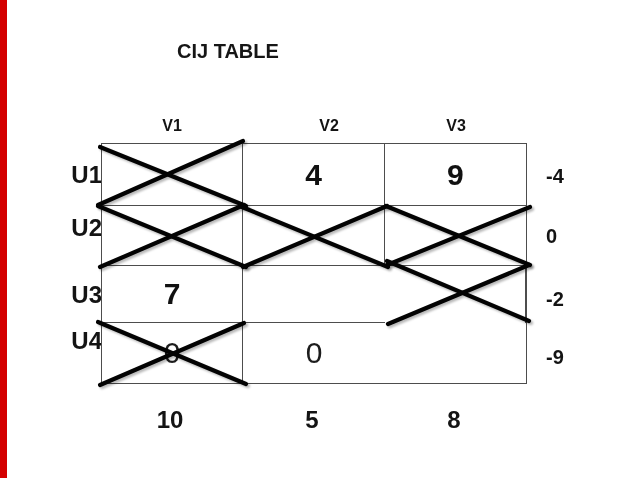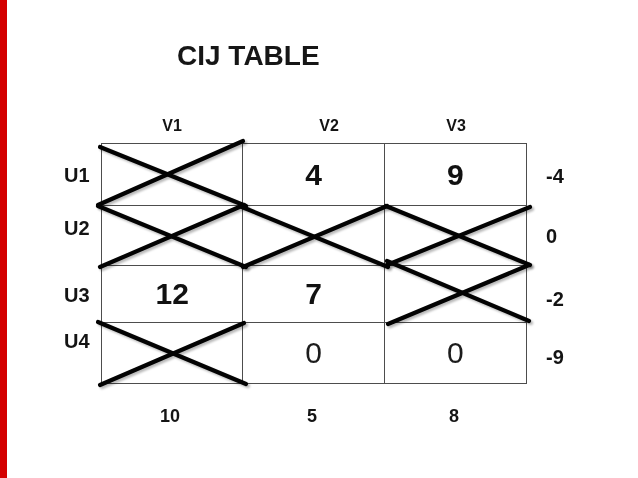--- a/index.html
+++ b/index.html
@@ -12,21 +12,21 @@
     color: #141414;
   }
   .accent-bar {
     position: absolute; left: 0; top: 0;
     width: 7px; height: 478px;
     background: #d40000;
   }
   .title {
     position: absolute; left: 177px; top: 40px;
     margin: 0;
-    font-size: 28px; font-weight: 700;
+    font-size: 20px; font-weight: 700;
     letter-spacing: 0px; color: #161616;
     white-space: nowrap;
   }
   
   .tbl {
     position: absolute; left: 101px; top: 143px;
     width: 426px; height: 241px;
     box-sizing: border-box;
     border: 1px solid #4d4d4d;
     display: grid;
@@ -43,31 +43,31 @@
   .cell.last-col { border-right: none; }
   .cell.last-row { border-bottom: none; }
   .cell.regular { font-weight: 400; color: #1c1c1c; }
   
   .col-h {
     position: absolute; top: 117px; width: 142px;
     text-align: center; font-size: 16px; font-weight: 700;
   }
   .row-h {
     position: absolute; left: 60px; width: 38px; height: 26px;
-    line-height: 26px; text-align: left; padding-left: 4px;
-    font-size: 20px; font-weight: 700;
+    line-height: 26px; text-align: right; padding-left: 4px;
+    font-size: 24px; font-weight: 700;
   }
   .row-total {
     position: absolute; left: 546px; width: 60px; height: 26px;
     line-height: 26px; text-align: left;
     font-size: 20px; font-weight: 700;
   }
   .col-total {
     position: absolute; top: 406px; width: 142px;
-    text-align: center; font-size: 18px; font-weight: 700;
+    text-align: center; font-size: 24px; font-weight: 700;
   }
   .cross-overlay {
     position: absolute; left: 0; top: 0;
     width: 638px; height: 478px;
     pointer-events: none;
   }
   .cross-group { filter: drop-shadow(2px 2px 1px rgba(0,0,0,0.28)); }
   .cross-group line {
     stroke: #030303; stroke-width: 4.2; stroke-linecap: round;
   }
@@ -92,21 +92,20 @@
 
   <div class="tbl">
     <div class="cell"></div>
     <div class="cell">4</div>
     <div class="cell last-col">9</div>
 
     <div class="cell"></div>
     <div class="cell"></div>
     <div class="cell last-col"></div>
 
-    <div class="cell">12</div>
     <div class="cell">7</div>
     <div class="cell last-col"></div>
 
     <div class="cell last-row"></div>
     <div class="cell last-row regular">0</div>
     <div class="cell last-row last-col regular">0</div>
   </div>
 
   <div class="row-total" style="top:163px">-4</div>
   <div class="row-total" style="top:223px">0</div>

